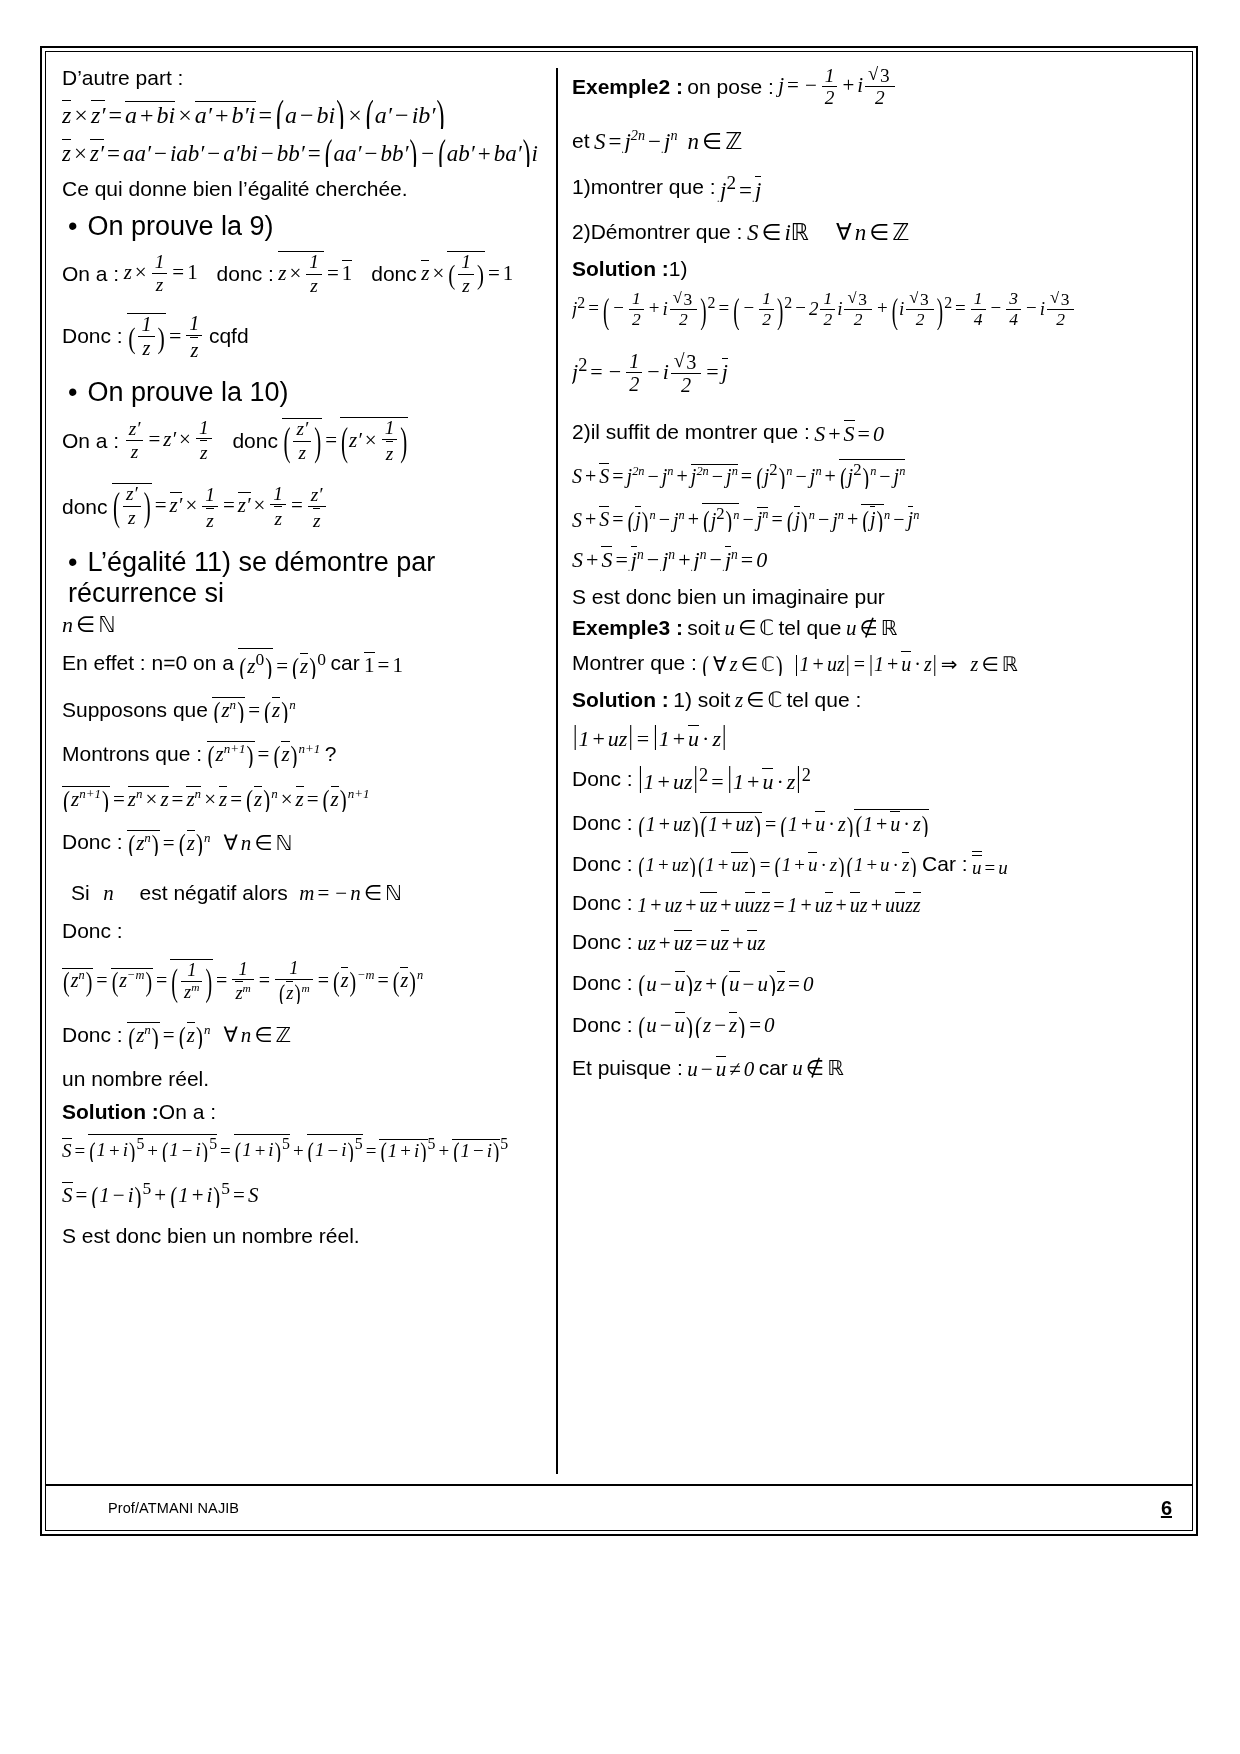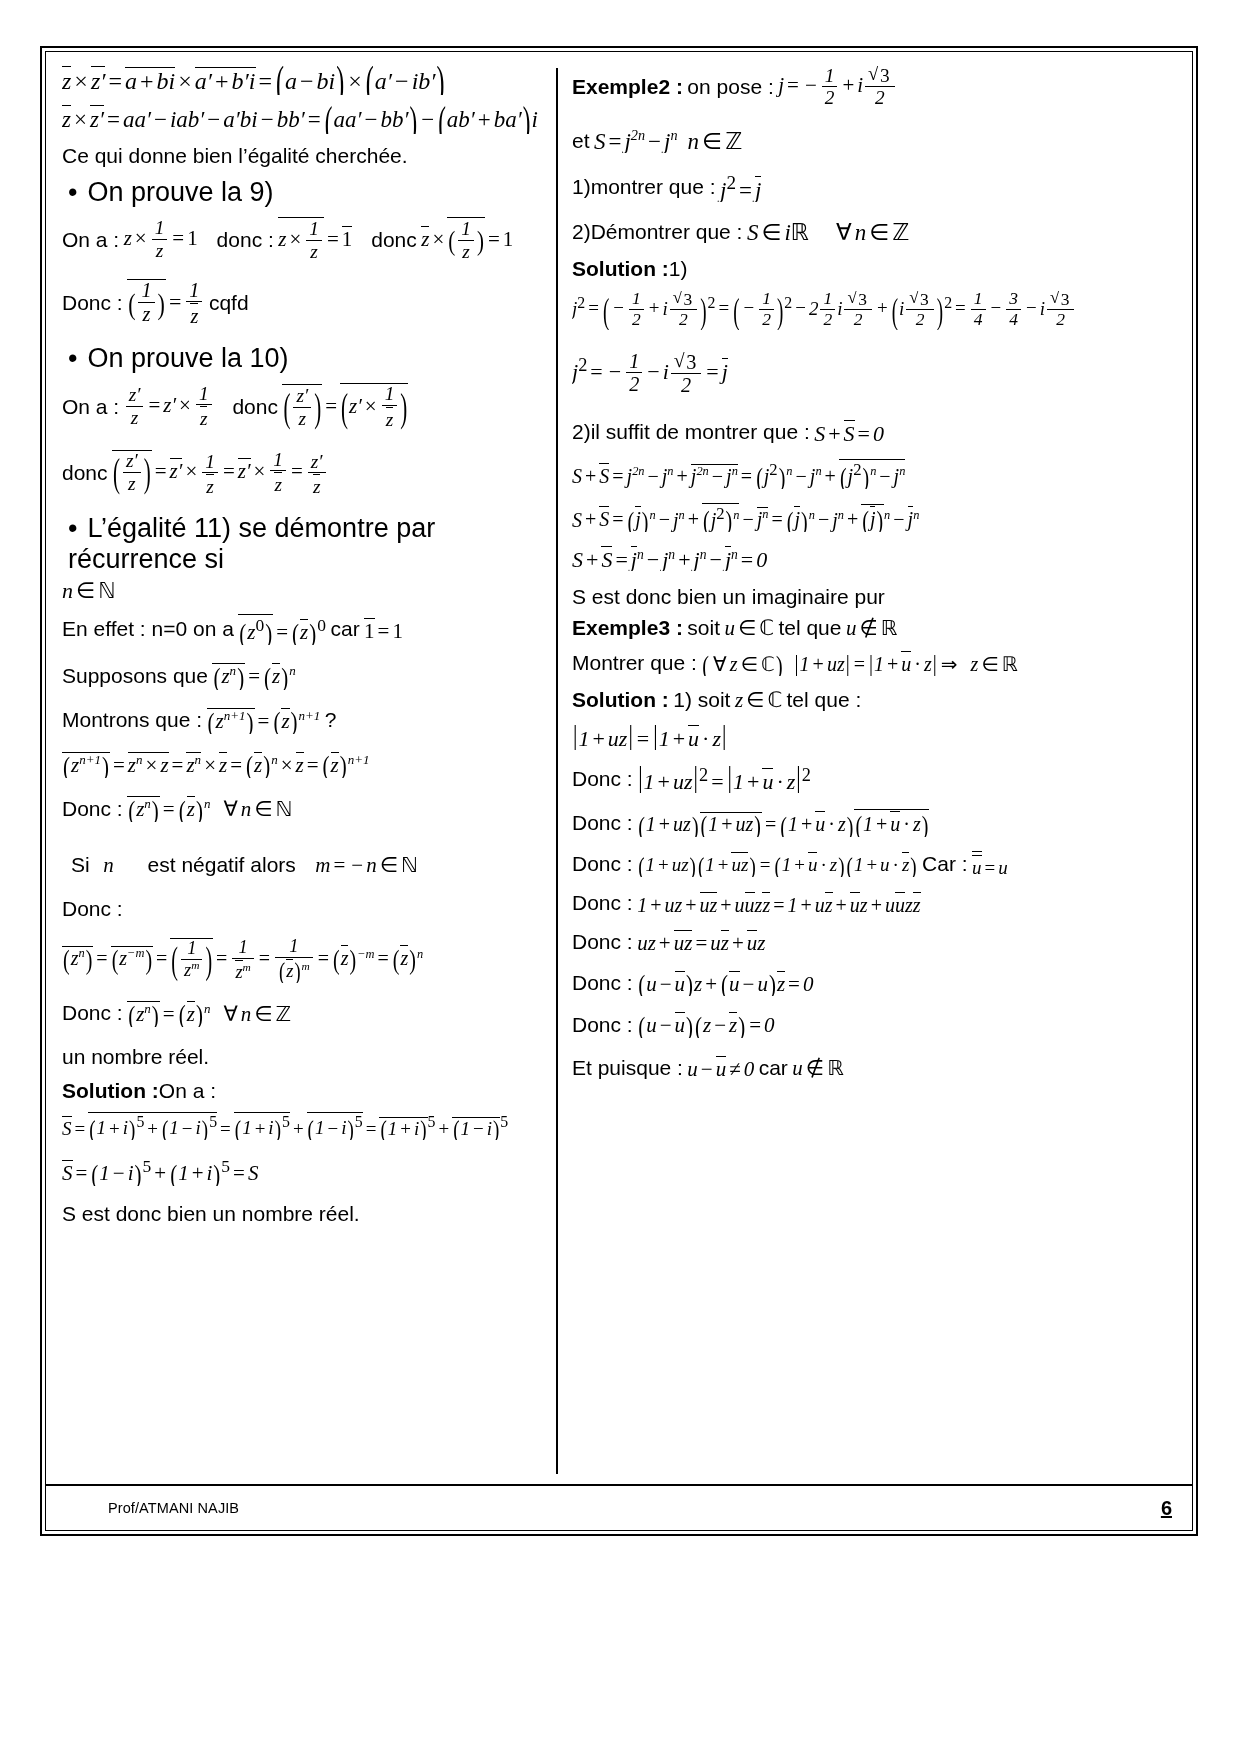--- a/index.html
+++ b/index.html
@@ -233,20 +233,21 @@
 </head>
 <body>
 
 <div class="page">
   <div class="page-inner">
 
     <div class="columns">
 
       <div class="col col-left">
 
+        <p class="tl">D’autre part :</p>
 
         <div class="mrow">
           <span class="m">
             <span class="bar">z</span><span class="op">×</span><span class="bar">z′</span><span class="op">=</span><span class="ovl">a<span class="op">+</span>bi</span><span class="op">×</span><span class="ovl">a′<span class="op">+</span>b′i</span><span class="op">=</span><span class="pbig">(</span>a<span class="op">−</span>bi<span class="pbig">)</span><span class="op">×</span><span class="pbig">(</span>a′<span class="op">−</span>ib′<span class="pbig">)</span>
           </span>
         </div>
 
         <div class="mrow">
           <span class="m" style="font-size:23px">
             <span class="bar">z</span><span class="op">×</span><span class="bar">z′</span><span class="op">=</span>aa′<span class="op">−</span>iab′<span class="op">−</span>a′bi<span class="op">−</span>bb′<span class="op">=</span><span class="pbig">(</span>aa′<span class="op">−</span>bb′<span class="pbig">)</span><span class="op">−</span><span class="pbig">(</span>ab′<span class="op">+</span>ba′<span class="pbig">)</span>i
@@ -325,21 +326,21 @@
 
         <div class="mrow" style="margin-bottom:16px">
           <span class="tl" style="display:inline-block;margin:0;vertical-align:middle">Donc :</span>
           <span class="m" style="font-size:21px"><span class="ovl"><span class="pmid">(</span>z<sup class="ex">n</sup><span class="pmid">)</span></span><span class="op">=</span><span class="pmid">(</span><span class="bar">z</span><span class="pmid">)</span><sup class="ex">n</sup><span class="sp"></span><span class="op bb">∀</span>n<span class="op bb">∈</span><span class="bb">ℕ</span></span>
         </div>
 
         <div class="mrow" style="margin-bottom:4px">
           <span class="tl" style="display:inline-block;margin:9px;vertical-align:middle">Si</span>
           <span class="m" style="font-size:21px">n</span>
           <span class="sp"></span>
-          <span class="tl" style="display:inline-block;margin:15px;vertical-align:middle">est négatif alors</span>
+          <span class="tl" style="display:inline-block;margin:7px;vertical-align:middle">est négatif alors</span>
           <span class="m" style="font-size:21px">m<span class="op">=</span><span class="op">−</span>n<span class="op bb">∈</span><span class="bb">ℕ</span></span>
         </div>
 
         <p class="tl" style="margin-bottom:16px">Donc :</p>
 
         <div class="mrow" style="margin-bottom:18px">
           <span class="m" style="font-size:20px"><span class="ovl"><span class="pmid">(</span>z<sup class="ex">n</sup><span class="pmid">)</span></span><span class="op">=</span><span class="ovl"><span class="pmid">(</span>z<sup class="ex">−m</sup><span class="pmid">)</span></span><span class="op">=</span><span class="ovl"><span class="pbig">(</span><span class="frac"><span class="nu">1</span><span class="dn">z<sup class="ex">m</sup></span></span><span class="pbig">)</span></span><span class="op">=</span><span class="frac"><span class="nu">1</span><span class="dn"><span class="bar">z</span><sup class="ex">m</sup></span></span><span class="op">=</span><span class="frac"><span class="nu">1</span><span class="dn"><span class="pmid">(</span><span class="bar">z</span><span class="pmid">)</span><sup class="ex">m</sup></span></span><span class="op">=</span><span class="pmid">(</span><span class="bar">z</span><span class="pmid">)</span><sup class="ex">−m</sup><span class="op">=</span><span class="pmid">(</span><span class="bar">z</span><span class="pmid">)</span><sup class="ex">n</sup></span>
         </div>
 
         <div class="mrow" style="margin-bottom:18px">

